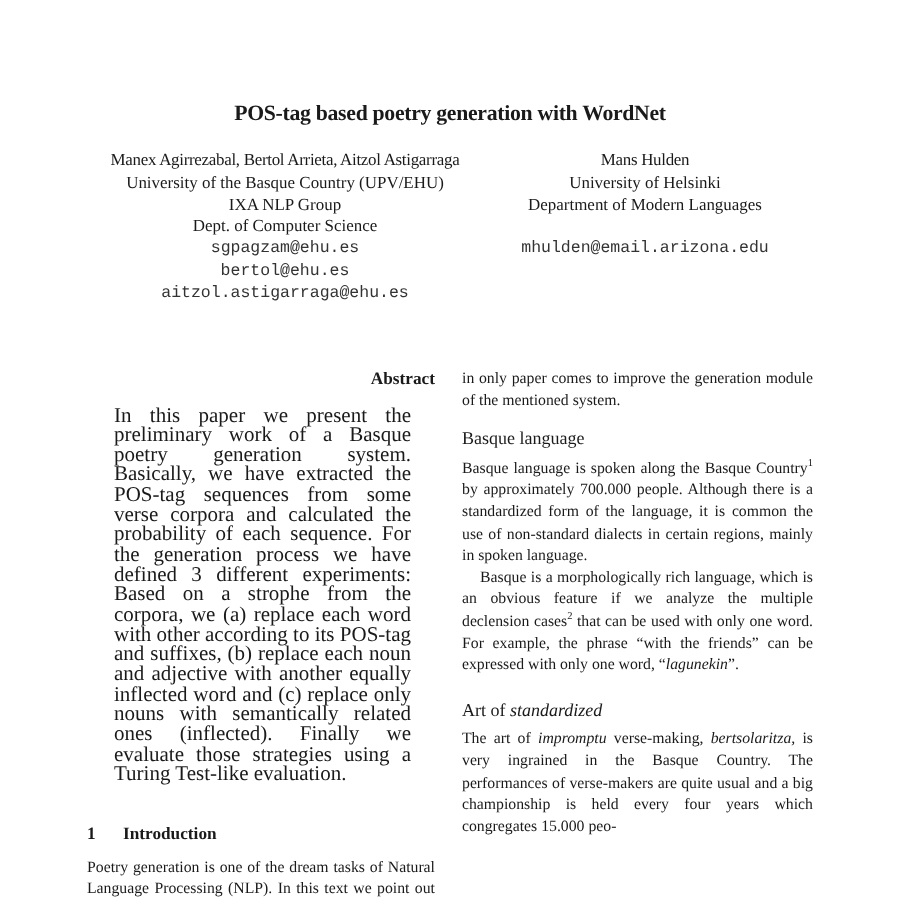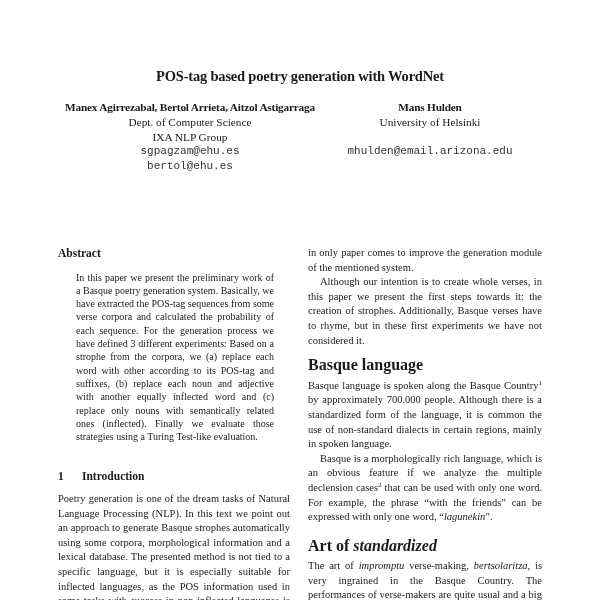--- a/index.html
+++ b/index.html
@@ -2,71 +2,73 @@
 <html><head>
 <meta charset="utf-8">
 <style>
   html, body { margin: 0; padding: 0; background: #ffffff; }
   body { width: 600px; height: 600px; overflow: hidden; position: relative;
          font-family: "Liberation Serif", "DejaVu Serif", serif; color: #1a1a1a; }
   .page { position: absolute; left: 0; top: 0; width: 600px; height: 600px; }
   .title { position: absolute; top: 68px; left: 0; width: 600px; text-align: center;
            font-weight: bold; font-size: 14.5px; letter-spacing: -0.2px; }
   .author-block { position: absolute; top: 100px; text-align: center; font-size: 11.3px; line-height: 14.8px; }
-  .author-block .name { font-weight: bold; letter-spacing: -0.2px; }
+  .author-block .name { font-weight: normal; letter-spacing: -0.2px; }
   .author-block .email { font-family: "Liberation Mono", "DejaVu Sans Mono", monospace; font-size: 11px; color: #333; }
   .author-left { left: 62px; width: 256px; }
   .author-right { left: 330px; width: 200px; }
   .col { position: absolute; top: 246px; font-size: 10.5px; line-height: 14.6px; text-align: justify; }
   .col-left { left: 58px; width: 232px; }
   .col-right { left: 308px; width: 234px; top: 246px; }
-  .abs-head { text-align: left; font-weight: bold; font-size: 11.5px; margin: 0 0 10px 0; }
-  .abs-body { font-size: 10px; line-height: 13.3px; margin: 0 16px 0 18px; text-align: justify; }
+  .abs-head { text-align: right; font-weight: bold; font-size: 11.5px; margin: 0 0 10px 0; }
+  .abs-body { font-size: 14px; line-height: 13.3px; margin: 0 16px 0 18px; text-align: justify; }
   .sec-head { font-weight: bold; font-size: 11.5px; margin: 26px 0 8px 0; }
   .sec-head .num { display: inline-block; width: 24px; }
-  .subsec-head { font-weight: bold; font-size: 16px; margin: 10px 0 6px 0; }
+  .subsec-head { font-weight: normal; font-size: 12px; margin: 10px 0 6px 0; }
   p { margin: 0; }
   .indent { text-indent: 12px; }
   sup { font-size: 7px; line-height: 0; }
 </style>
 </head>
 <body>
 
 <div class="page">
 
   <div class="title">POS-tag based poetry generation with WordNet</div>
 
   <div class="author-block author-left">
     <div class="name">Manex Agirrezabal, Bertol Arrieta, Aitzol Astigarraga</div>
+    <div>University of the Basque Country (UPV/EHU)</div>
+    <div>IXA NLP Group</div>
     <div>Dept. of Computer Science</div>
-    <div>IXA NLP Group</div>
     <div class="email">sgpagzam@ehu.es</div>
     <div class="email">bertol@ehu.es</div>
+    <div class="email">aitzol.astigarraga@ehu.es</div>
   </div>
 
   <div class="author-block author-right">
     <div class="name">Mans Hulden</div>
     <div>University of Helsinki</div>
+    <div>Department of Modern Languages</div>
     <div>&nbsp;</div>
     <div class="email">mhulden@email.arizona.edu</div>
   </div>
 
   <div class="col col-left">
     <div class="abs-head">Abstract</div>
     <p class="abs-body">In this paper we present the preliminary work of a Basque poetry generation system. Basically, we have extracted the POS-tag sequences from some verse corpora and calculated the probability of each sequence. For the generation process we have defined 3 different experiments: Based on a strophe from the corpora, we (a) replace each word with other according to its POS-tag and suffixes, (b) replace each noun and adjective with another equally inflected word and (c) replace only nouns with semantically related ones (inflected). Finally we evaluate those strategies using a Turing Test-like evaluation.</p>
 
     <div class="sec-head">
       <span class="num">1</span><span>Introduction</span>
     </div>
     <p>Poetry generation is one of the dream tasks of Natural Language Processing (NLP). In this text we point out an approach to generate Basque strophes automatically using some corpora, morphological information and a lexical database. The presented method is not tied to a specific language, but it is especially suitable for inflected languages, as the POS information used in some tasks with success in non inflected languages is not enough for inflected ones. We have used the POS-tags with their inflectional information to learn usual</p>
   </div>
 
   <div class="col col-right">
     <p>in only paper comes to improve the generation module of the mentioned system.</p>
-    <p class="indent">Although our intention is to create whole verses, in this paper we present the first steps towards it: the creation of strophes. Additionally, Basque verses have to rhyme, but in these first experiments we have not considered it.</p>
 
     <div class="subsec-head">Basque language</div>
     <p><span>Basque language is spoken along the Basque Country</span><sup>1</sup><span> by approximately 700.000 people. Although there is a standardized form of the language, it is common the use of non-standard dialects in certain regions, mainly in spoken language.</span></p>
     <p class="indent"><span>Basque is a morphologically rich language, which is an obvious feature if we analyze the multiple declension cases</span><sup>2</sup><span> that can be used with only one word. For example, the phrase “with the friends” can be expressed with only one word, “</span><i>lagunekin</i><span>”.</span></p>
 
     <div class="subsec-head" style="margin-top:14px"><span>Art of </span><i>standardized</i></div>
     <p><span>The art of </span><i>impromptu</i><span> verse-making, </span><i>bertsolaritza,</i><span> is very ingrained in the Basque Country. The performances of verse-makers are quite usual and a big championship is held every four years which congregates 15.000 peo-</span></p>
   </div>
 
 </div>

